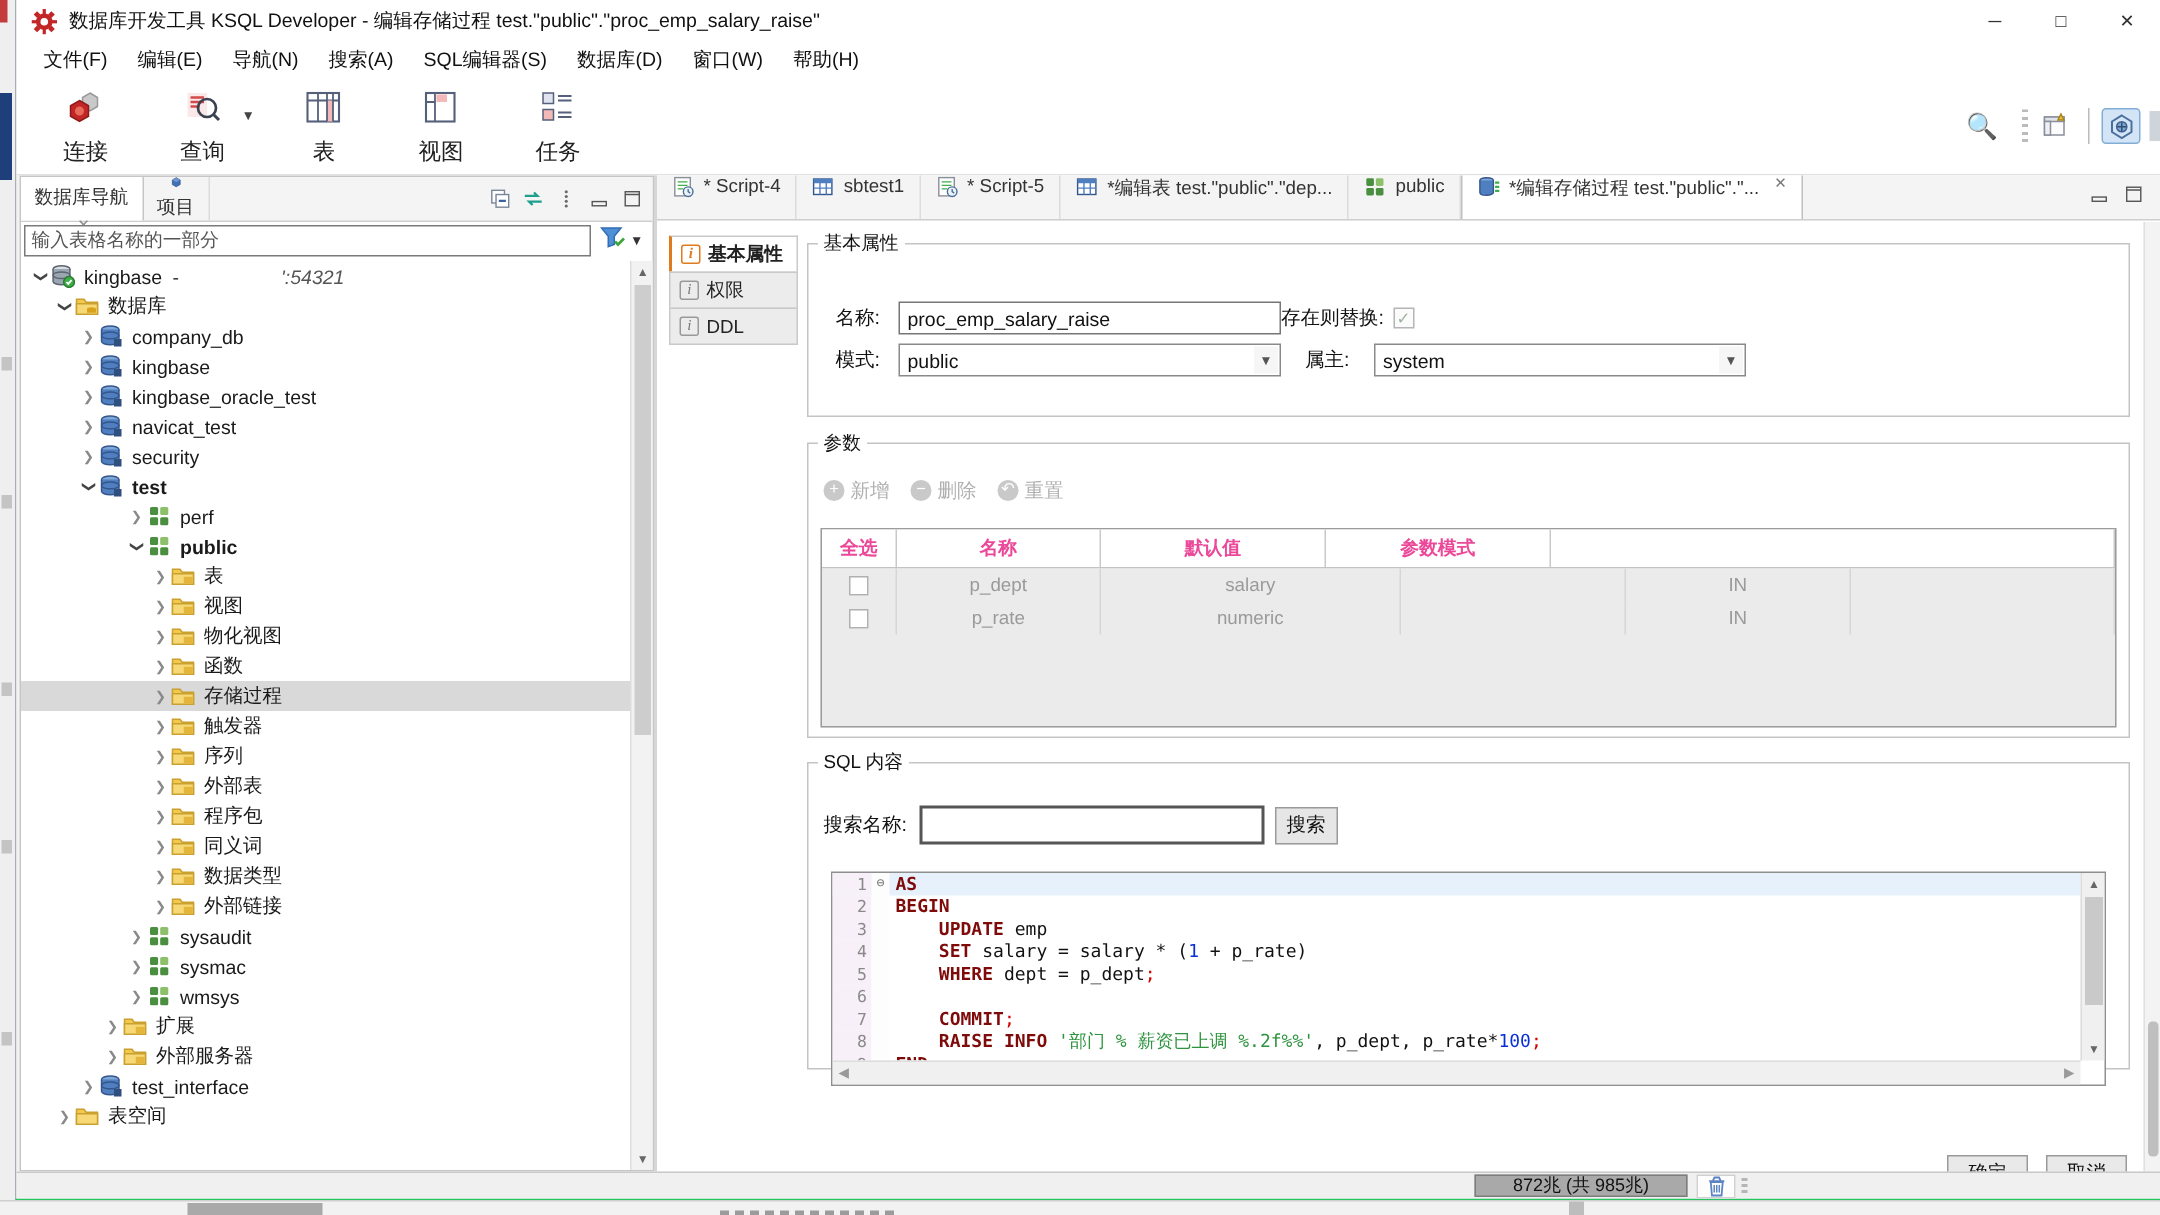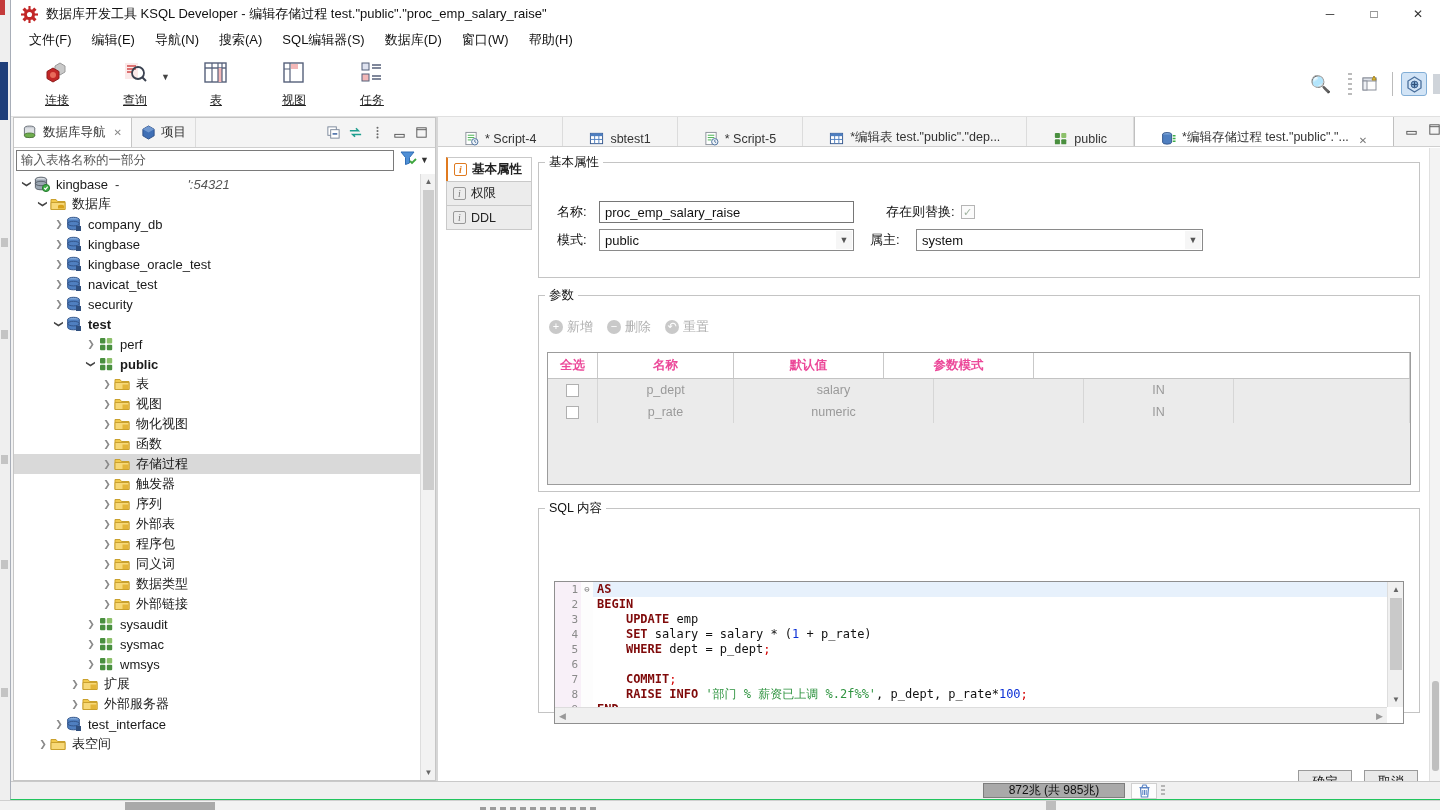--- a/index.html
+++ b/index.html
@@ -26,37 +26,37 @@
   #titlebar .ctrls .wc{width:44px;height:28px;display:flex;align-items:center;justify-content:center;
       font-size:12px;color:#333;}
   
   #menubar{position:absolute;left:0;top:28px;right:0;height:24px;background:#fff;display:flex;align-items:center;padding-left:8px;}
   #menubar .mi{font-size:13px;color:#111;padding:3px 10px;}
   
   #toolbar{position:absolute;left:0;top:52px;right:0;height:65px;background:#fff;border-bottom:1px solid #e0e0e0;
       display:flex;align-items:center;}
   .tbtn{display:flex;flex-direction:column;align-items:center;justify-content:center;width:64px;margin-left:14px;}
   .tbtn svg{width:27px;height:27px;}
-  .tbtn .tlbl{font-size:12px;color:#222;margin-top:2px;text-decoration:underline;}
+  .tbtn .tlbl{font-size:15px;color:#222;margin-top:2px;}
   .tb-drop{color:#444;font-size:9px;margin:0 0 14px -6px;}
   #toolbar-right{margin-left:auto;display:flex;align-items:center;height:100%;padding-right:0;}
   #toolbar-right .tsearch{color:#777;font-size:17px;margin-right:10px;}
   #toolbar-right .grip{width:4px;height:22px;margin:0 6px;
      background:repeating-linear-gradient(180deg,#bbb 0 2px,transparent 2px 5px);}
   #toolbar-right .psep{width:1px;height:24px;background:#bbb;margin:0 8px;}
   .persp{width:26px;height:24px;display:flex;align-items:center;justify-content:center;border-radius:3px;}
   .persp.active{background:#d2e4f6;border:1px solid #82aed6;}
   .edgecut{width:7px;height:20px;background:#cfd4da;margin-left:6px;}
   
   #workspace{position:absolute;left:0;top:117px;right:0;bottom:18px;background:#f2f2f2;}
   #sash{position:absolute;left:425px;top:0;width:2px;bottom:0;background:#d6d6d6;}
   
   #leftpane{position:absolute;left:2px;top:0;width:423px;bottom:0;background:#fff;border:1px solid #c6c6c6;}
   .panetabs{height:30px;border-bottom:1px solid #cfcfcf;background:#f4f4f4;display:flex;align-items:stretch;}
-  .ptab{display:flex;align-items:center;padding:0 9px;font-size:12.5px;color:#333;gap:5px;border-right:1px solid #dcdcdc;}
+  .ptab{display:flex;align-items:center;padding:0 9px;font-size:12.5px;color:#333;gap:5px;border-right:1px solid #dcdcdc;flex-direction:column;}
   .ptab.active{background:#fff;border-right:1px solid #c6c6c6;}
   .ptab .x{color:#888;font-size:10px;margin-left:3px;}
   .ptab svg{width:15px;height:15px;}
   .panetabs .pt-icons{margin-left:auto;display:flex;align-items:center;gap:7px;padding-right:6px;}
   .pt-icons .pic{width:15px;height:15px;display:flex;align-items:center;justify-content:center;}
   
   #filter-row{height:24px;display:flex;align-items:center;padding:1px 2px;}
   #filter-input{flex:1;height:21px;border:1px solid #7a7a7a;font-size:12.5px;padding:0 4px;color:#444;
       font-family:"Liberation Sans",sans-serif;}
   #filter-input::placeholder{color:#555;}
@@ -72,21 +72,21 @@
   .tree-row .ticon svg{width:16px;height:16px;}
   .tree-row.bold .lbl{font-weight:bold;}
   .tree-row .dash{margin-left:7px;color:#333;}
   .tree-row .detail{margin-left:68px;color:#555;font-style:italic;}
   #tree-sb{position:absolute;right:0;top:56px;width:15px;bottom:0;background:#f2f2f2;border-left:1px solid #ddd;}
   .sb-arr{position:absolute;left:0;width:15px;height:15px;color:#666;font-size:8px;display:flex;align-items:center;justify-content:center;}
   #tree-sb .thumb{position:absolute;left:2px;top:16px;width:11px;height:300px;background:#cdcdcd;}
   
   #rightpane{position:absolute;left:427px;top:0;right:0;bottom:0;background:#fff;}
   #etabbar{height:30px;background:#f4f4f4;border-bottom:1px solid #cfcfcf;display:flex;align-items:stretch;}
-  .etab{display:flex;align-items:flex-end;gap:6px;padding:0 26px;font-size:12.5px;color:#333;border-right:1px solid #dcdcdc;white-space:nowrap;}
+  .etab{display:flex;align-items:flex-start;gap:6px;padding:0 10px;font-size:12.5px;color:#333;border-right:1px solid #dcdcdc;white-space:nowrap;}
   .etab.active{background:#fff;border-right:1px solid #c0c0c0;border-left:1px solid #c0c0c0;}
   .etab svg{width:15px;height:15px;}
   .etab .x{color:#777;font-size:10px;margin-left:4px;}
   #etab-ctrl{margin-left:auto;display:flex;align-items:center;gap:8px;padding:0 10px;}
   #ebody{position:absolute;left:0;top:31px;right:0;bottom:0;background:#fff;}
   
   #sidetabs{position:absolute;left:8px;top:10px;width:86px;}
   .stab{height:25px;display:flex;align-items:center;gap:5px;padding:0 6px;font-size:12.5px;
       border:1px solid #c9c9c9;background:#ececec;color:#222;margin-top:-1px;}
   .stab.active{background:#fff;font-weight:bold;border-left:2px solid #e07a1f;}
@@ -726,31 +726,31 @@
               <span class="iico">i</span>
               <span>DDL</span>
             </div>
           </div>
 
         <fieldset id="fs-basic">
           <legend>基本属性</legend>
           <div class="frow" style="left:18px;top:30px;">
             <span class="flabel" style="width:42px">名称:</span>
             <input class="txt" style="width: 255px;" value="proc_emp_salary_raise">
-            <span class="flabel" style="margin-left:32px">存在则替换:</span>
+            <span class="flabel" style="margin-left:0">存在则替换:</span>
             <span class="cbx">✓</span>
           </div>
           <div class="frow" style="left:18px;top:58px;">
             <span class="flabel" style="width:42px">模式:</span>
             <span class="select" style="width:255px">
               <span>public</span>
               <span class="sarr">▼</span>
             </span>
             <span class="flabel" style="margin-left:16px;width:46px">属主:</span>
-            <span class="select" style="width:287px">
+            <span class="select" style="width:248px">
               <span>system</span>
               <span class="sarr">▼</span>
             </span>
           </div>
         </fieldset>
 
         <fieldset id="fs-params">
           <legend>参数</legend>
           <div class="pactions" id="param-actions">
               <span class="pact">
@@ -794,20 +794,25 @@
                   <span class="pc" style="width: 150px;"></span>
                   <span class="pc" style="width: 150px;">IN</span>
                   <span class="pc" style="flex: 1 1 0%;"></span>
                 </div>
               </div>
           </div>
         </fieldset>
 
         <fieldset id="fs-sql">
           <legend>SQL 内容</legend>
+          <div id="sqlsearch-row">
+            <span style="margin-right:8px">搜索名称:</span>
+            <input id="sql-search-input" value="" style="">
+            <button id="sql-search-btn">搜索</button>
+          </div>
           <div id="codebox">
             <div id="codelines">
                 <div class="cl cur"><span class="ln">1</span><span class="fold">⊖</span><span class="src"><span class="tk-k">AS</span></span></div>
                 <div class="cl"><span class="ln">2</span><span class="fold"></span><span class="src"><span class="tk-k">BEGIN</span></span></div>
                 <div class="cl"><span class="ln">3</span><span class="fold"></span><span class="src"><span class="tk-p">    </span><span class="tk-k">UPDATE</span><span class="tk-p"> emp</span></span></div>
                 <div class="cl"><span class="ln">4</span><span class="fold"></span><span class="src"><span class="tk-p">    </span><span class="tk-k">SET</span><span class="tk-p"> salary = salary * (</span><span class="tk-n">1</span><span class="tk-p"> + p_rate)</span></span></div>
                 <div class="cl"><span class="ln">5</span><span class="fold"></span><span class="src"><span class="tk-p">    </span><span class="tk-k">WHERE</span><span class="tk-p"> dept = p_dept</span><span class="tk-r">;</span></span></div>
                 <div class="cl"><span class="ln">6</span><span class="fold"></span><span class="src"></span></div>
                 <div class="cl"><span class="ln">7</span><span class="fold"></span><span class="src"><span class="tk-p">    </span><span class="tk-k">COMMIT</span><span class="tk-r">;</span></span></div>
                 <div class="cl"><span class="ln">8</span><span class="fold"></span><span class="src"><span class="tk-p">    </span><span class="tk-k">RAISE INFO</span><span class="tk-p"> </span><span class="tk-s">'部门 % 薪资已上调 %.2f%%'</span><span class="tk-p">, p_dept, p_rate*</span><span class="tk-n">100</span><span class="tk-r">;</span></span></div>

